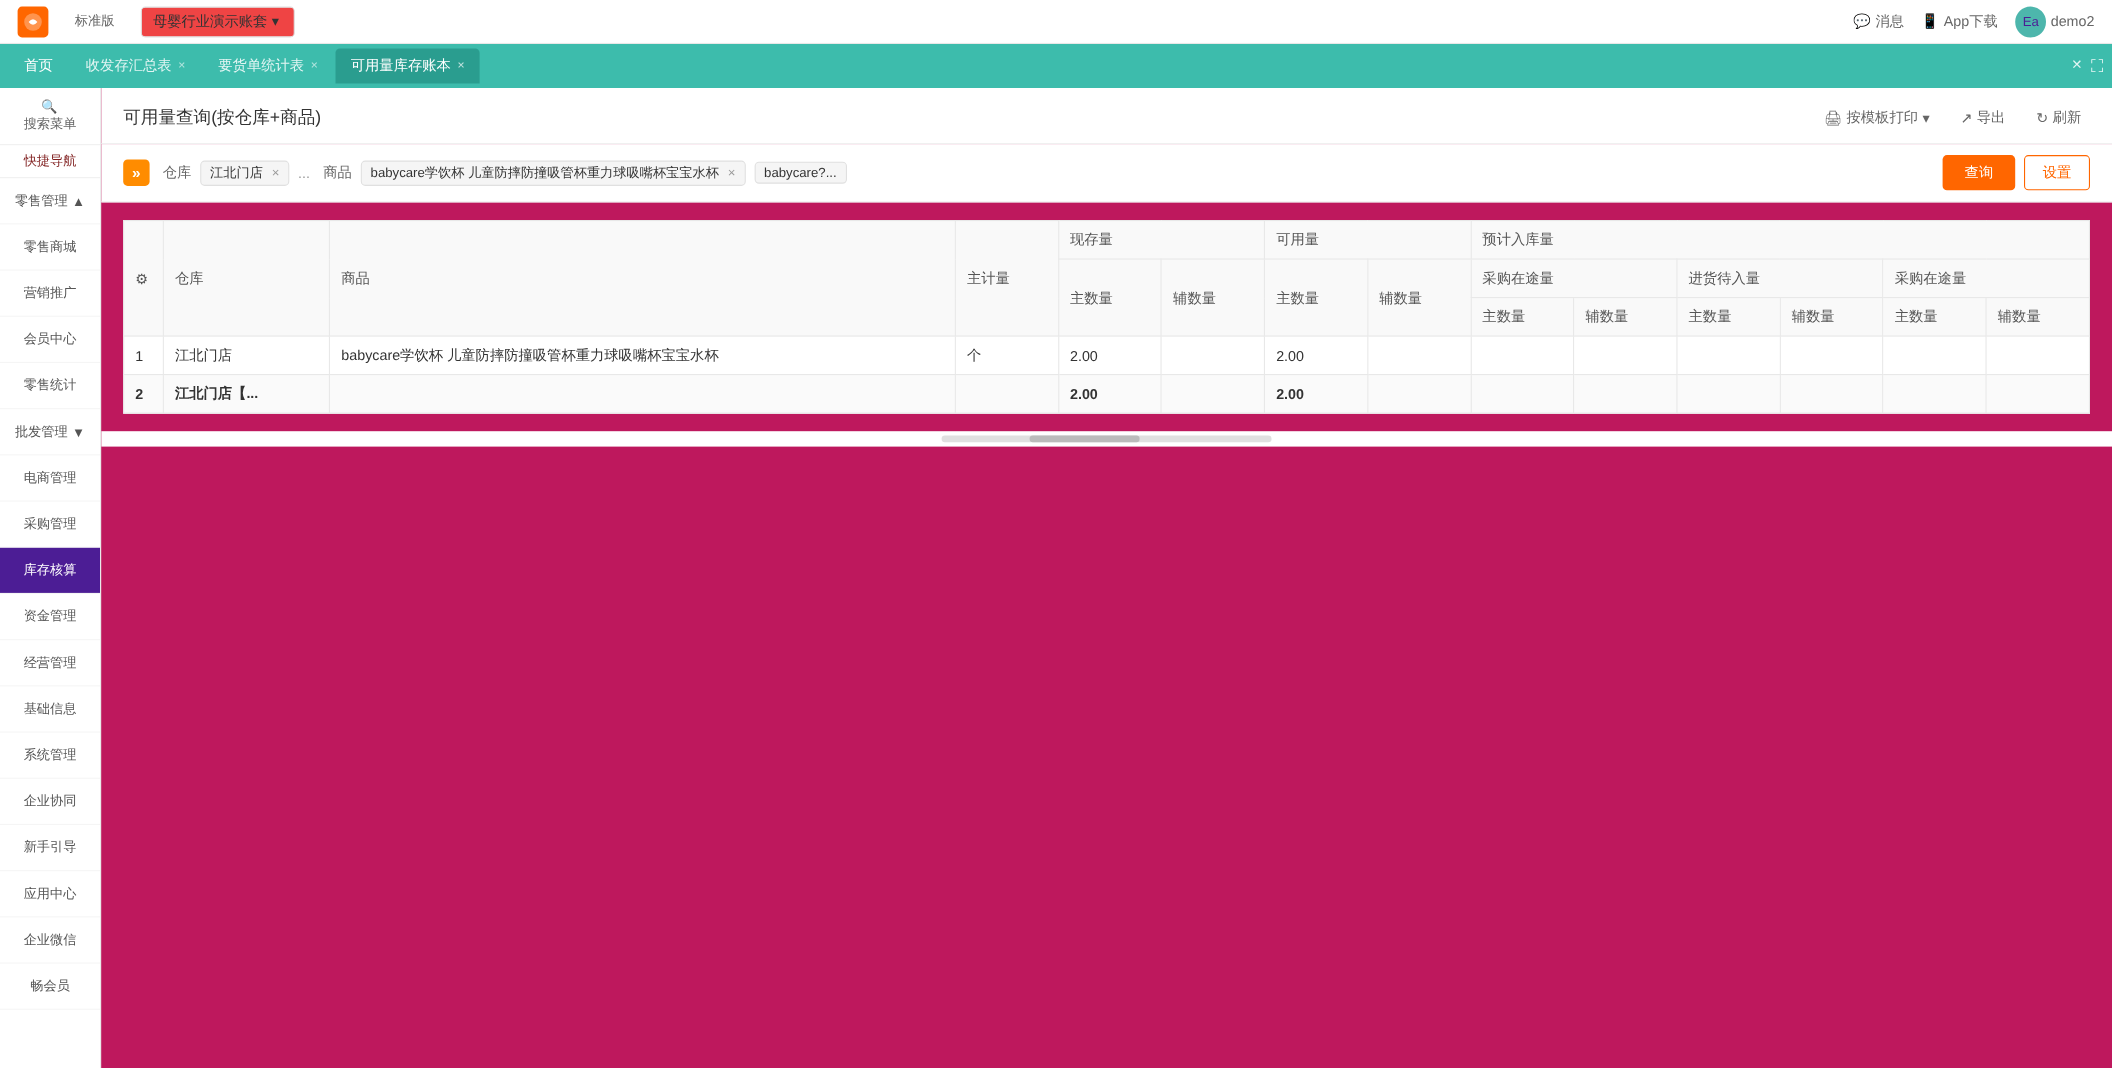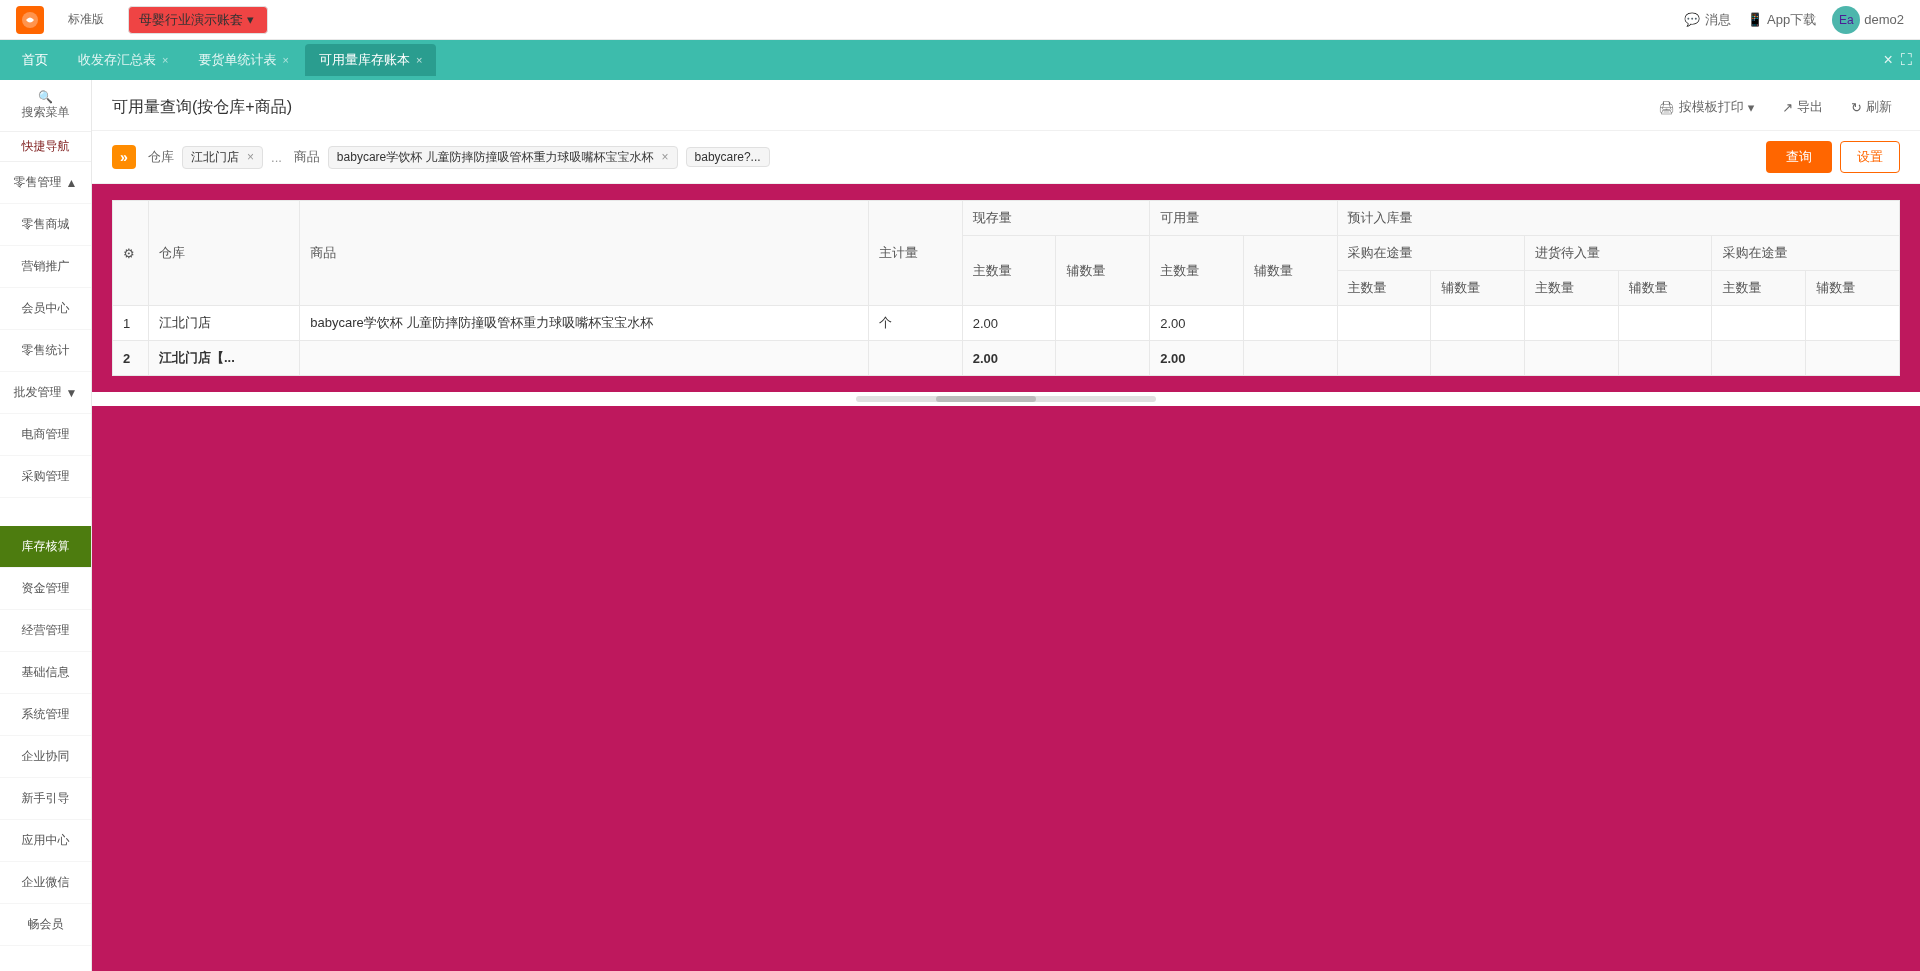--- a/index.html
+++ b/index.html
@@ -90,21 +90,21 @@
       text-align: center;
       font-size: 12px;
       color: #555;
       cursor: pointer;
       border-bottom: 1px solid #f5f5f5;
       display: flex;
       flex-direction: column;
       align-items: center;
       gap: 2px;
     }
-    .sidebar-item.active { background: #4d7c0f; color: #fff; margin-top: 28px; }
+    .sidebar-item.active { background: #4c1d95; color: #fff; }
     .sidebar-item.has-arrow { flex-direction: row; justify-content: center; align-items: center; gap: 4px; }
 
     
     .content { flex: 1; overflow: auto; padding: 0; background: #be185d; }
 
     .page-header {
       background: #fff;
       padding: 14px 20px 10px;
       display: flex;
       align-items: center;

